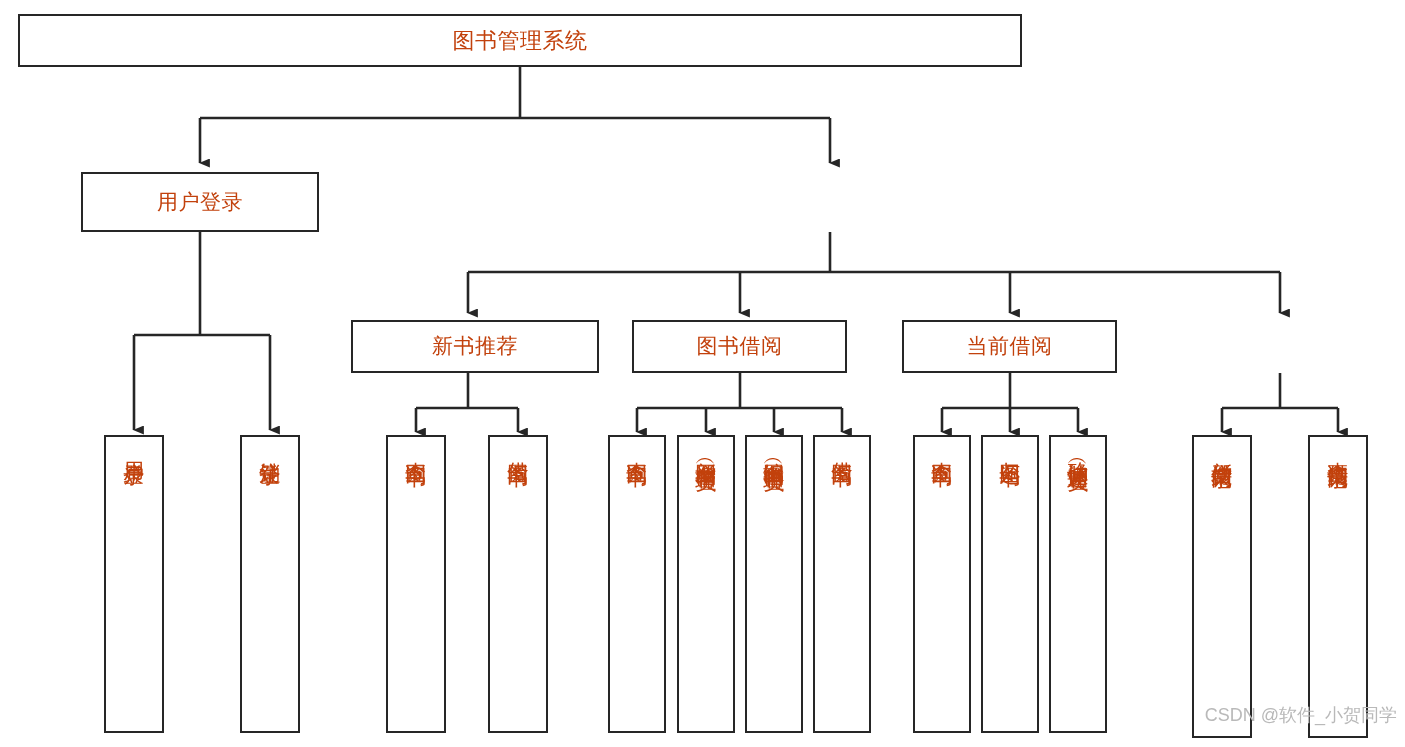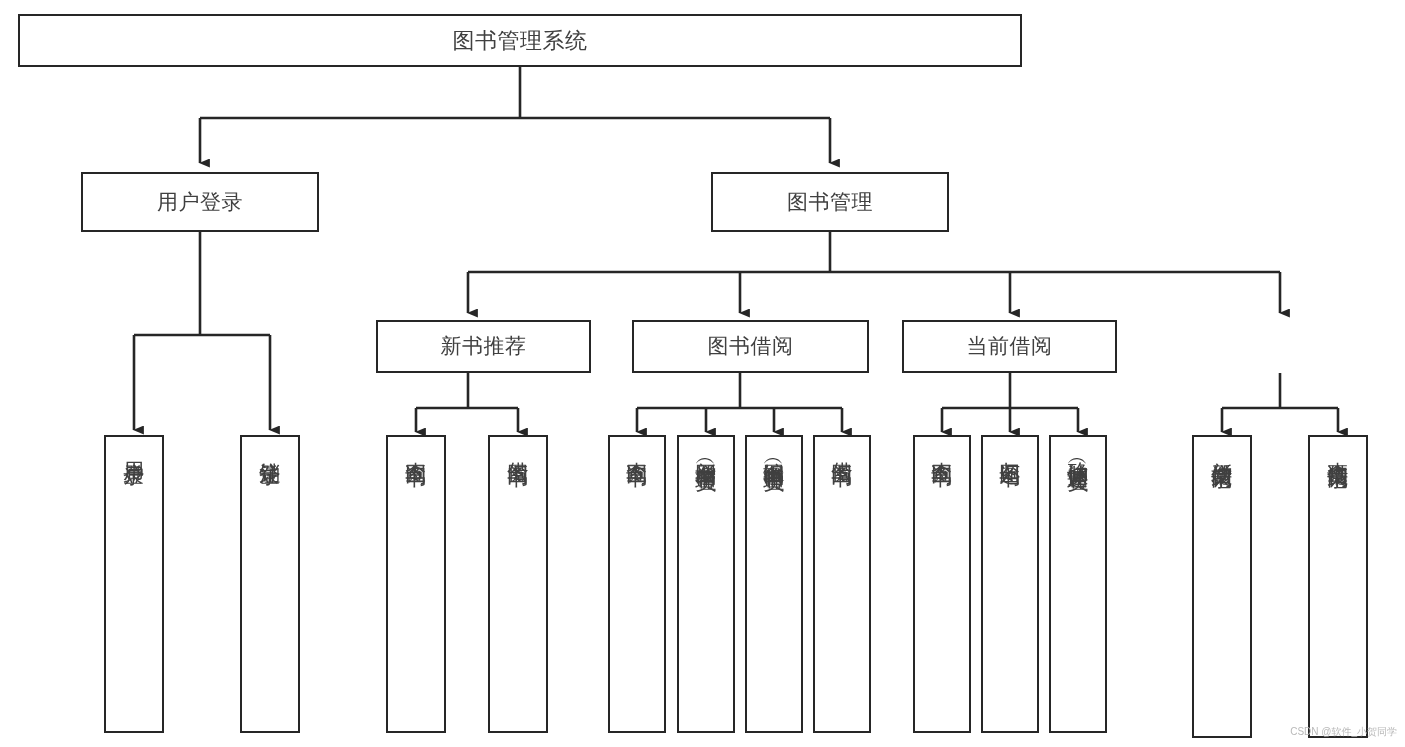--- a/index.html
+++ b/index.html
@@ -33,21 +33,21 @@
   }
 
   .node {
     position: absolute;
     box-sizing: border-box;
     background: #ffffff;
     border: 2px solid #262626;
     display: flex;
     align-items: center;
     justify-content: center;
-    color: #404040;
+    color: #c2410c;
   }
 
   .node .label {
     display: block;
     text-align: center;
     line-height: 1.18;
     letter-spacing: 0.5px;
   }
 
   
@@ -70,22 +70,22 @@
     text-orientation: upright;
     font-size: 21px;
     line-height: 1.12;
     letter-spacing: 1.5px;
     white-space: nowrap;
   }
 
   .watermark {
     position: absolute;
     right: 8px;
-    bottom: 8px;
-    font-size: 10px;
+    bottom: 20px;
+    font-size: 18px;
     color: #b9b9b9;
     white-space: nowrap;
     user-select: none;
   }
 </style>
 </head>
 <body>
 
 <div id="diagram-root">
 
@@ -139,28 +139,25 @@
     </g>
   </svg>
 
   <div class="node horiz root" style="left:18px; top:14px; width:1004px; height:53px;">
     <span class="label">图书管理系统</span>
   </div>
 
   <div class="node horiz" style="left:81px; top:172px; width:238px; height:60px;">
     <span class="label">用户登录</span>
   </div>
-  <div class="node horiz" style="left:711px; top:172px; width:238px; height:60px;">
-    <span class="label">图书管理</span>
-  </div>
-
-  <div class="node horiz" style="left:376px; top:320px; width:215px; height:53px;">
+
+  <div class="node horiz" style="left:351px; top:320px; width:248px; height:53px;">
     <span class="label">新书推荐</span>
   </div>
-  <div class="node horiz" style="left:632px; top:320px; width:237px; height:53px;">
+  <div class="node horiz" style="left:632px; top:320px; width:215px; height:53px;">
     <span class="label">图书借阅</span>
   </div>
   <div class="node horiz" style="left:902px; top:320px; width:215px; height:53px;justify-content:center;">
     <span class="label">当前借阅</span>
   </div>
 
   <div class="node vert" style="left:104px; top:435px; width:60px; height:298px;">
     <span class="label">用户登录</span>
   </div>
   <div class="node vert" style="left:240px; top:435px; width:60px; height:298px;">

